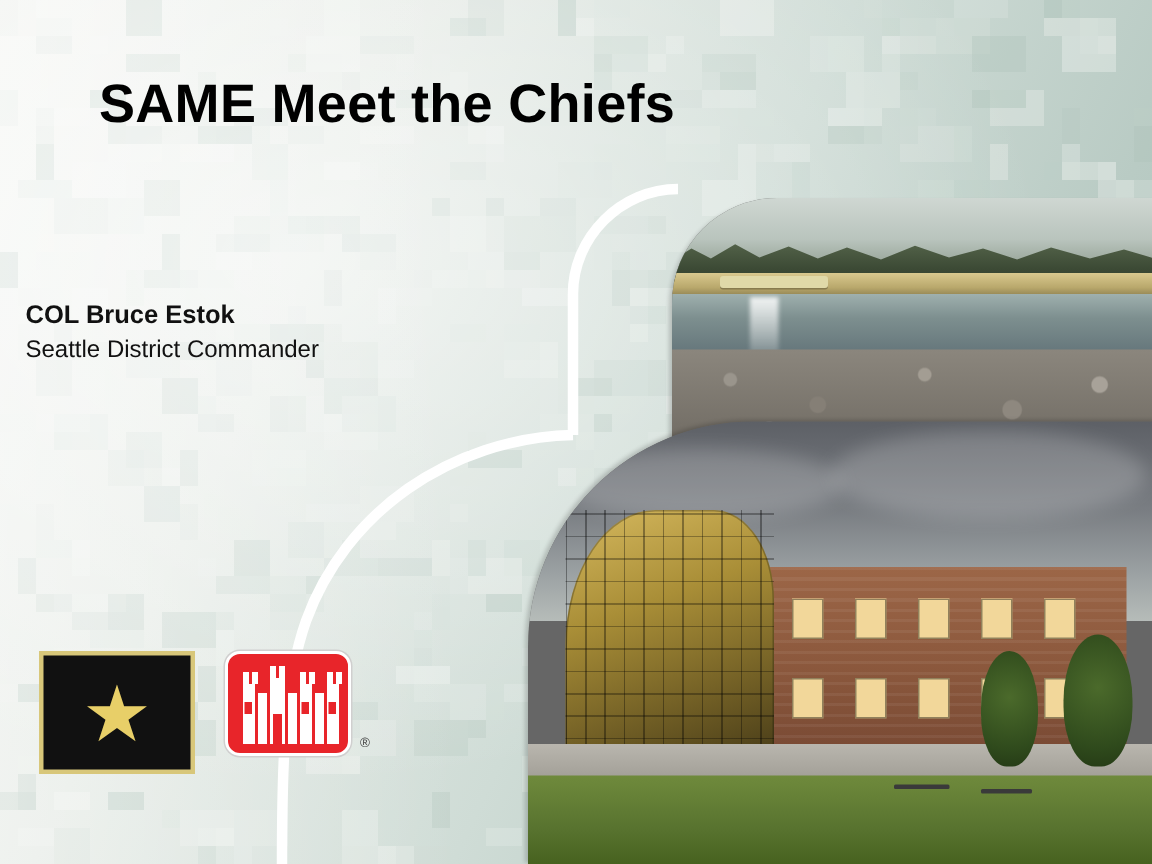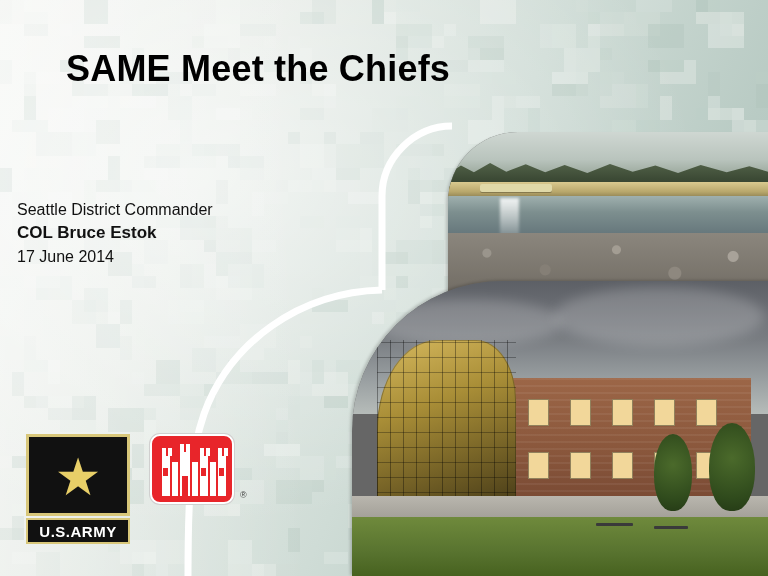--- a/index.html
+++ b/index.html
@@ -762,31 +762,27 @@
              C258,296 220,334 202,382
              C188,420 186,460 186,576
              L0,576 L0,0 L768,0 Z" fill="none"></path>
     <path d="M452,126 C414,126 382,158 382,196 L382,290" stroke="#ffffff" stroke-width="7" fill="none"></path>
     <path d="M382,290 C300,292 230,342 204,414 C190,454 188,500 188,576" stroke="#ffffff" stroke-width="7" fill="none"></path>
   </svg>
 
   <div id="title">SAME Meet the Chiefs</div>
 
   <div id="subtitle-block">
+    <div id="name">COL Bruce Estok</div>
     <div id="role">Seattle District Commander</div>
-    <div id="name">COL Bruce Estok</div>
-    <div id="date">17 June 2014</div>
   </div>
 
   <div id="army-logo">
     <div class="army-star-box">
       <span class="army-star">★</span>
-    </div>
-    <div class="army-band">
-      <span class="army-word">U.S.ARMY</span>
     </div>
   </div>
 
   <div id="usace-logo">
     <div class="castle-box">
       <svg class="castle-svg" width="68" height="56" viewBox="0 0 68 56">
         <g fill="#ffffff">
           <rect x="2" y="14" width="8" height="40"></rect>
           <rect x="12" y="20" width="6" height="34"></rect>
           <rect x="20" y="10" width="10" height="44"></rect>

